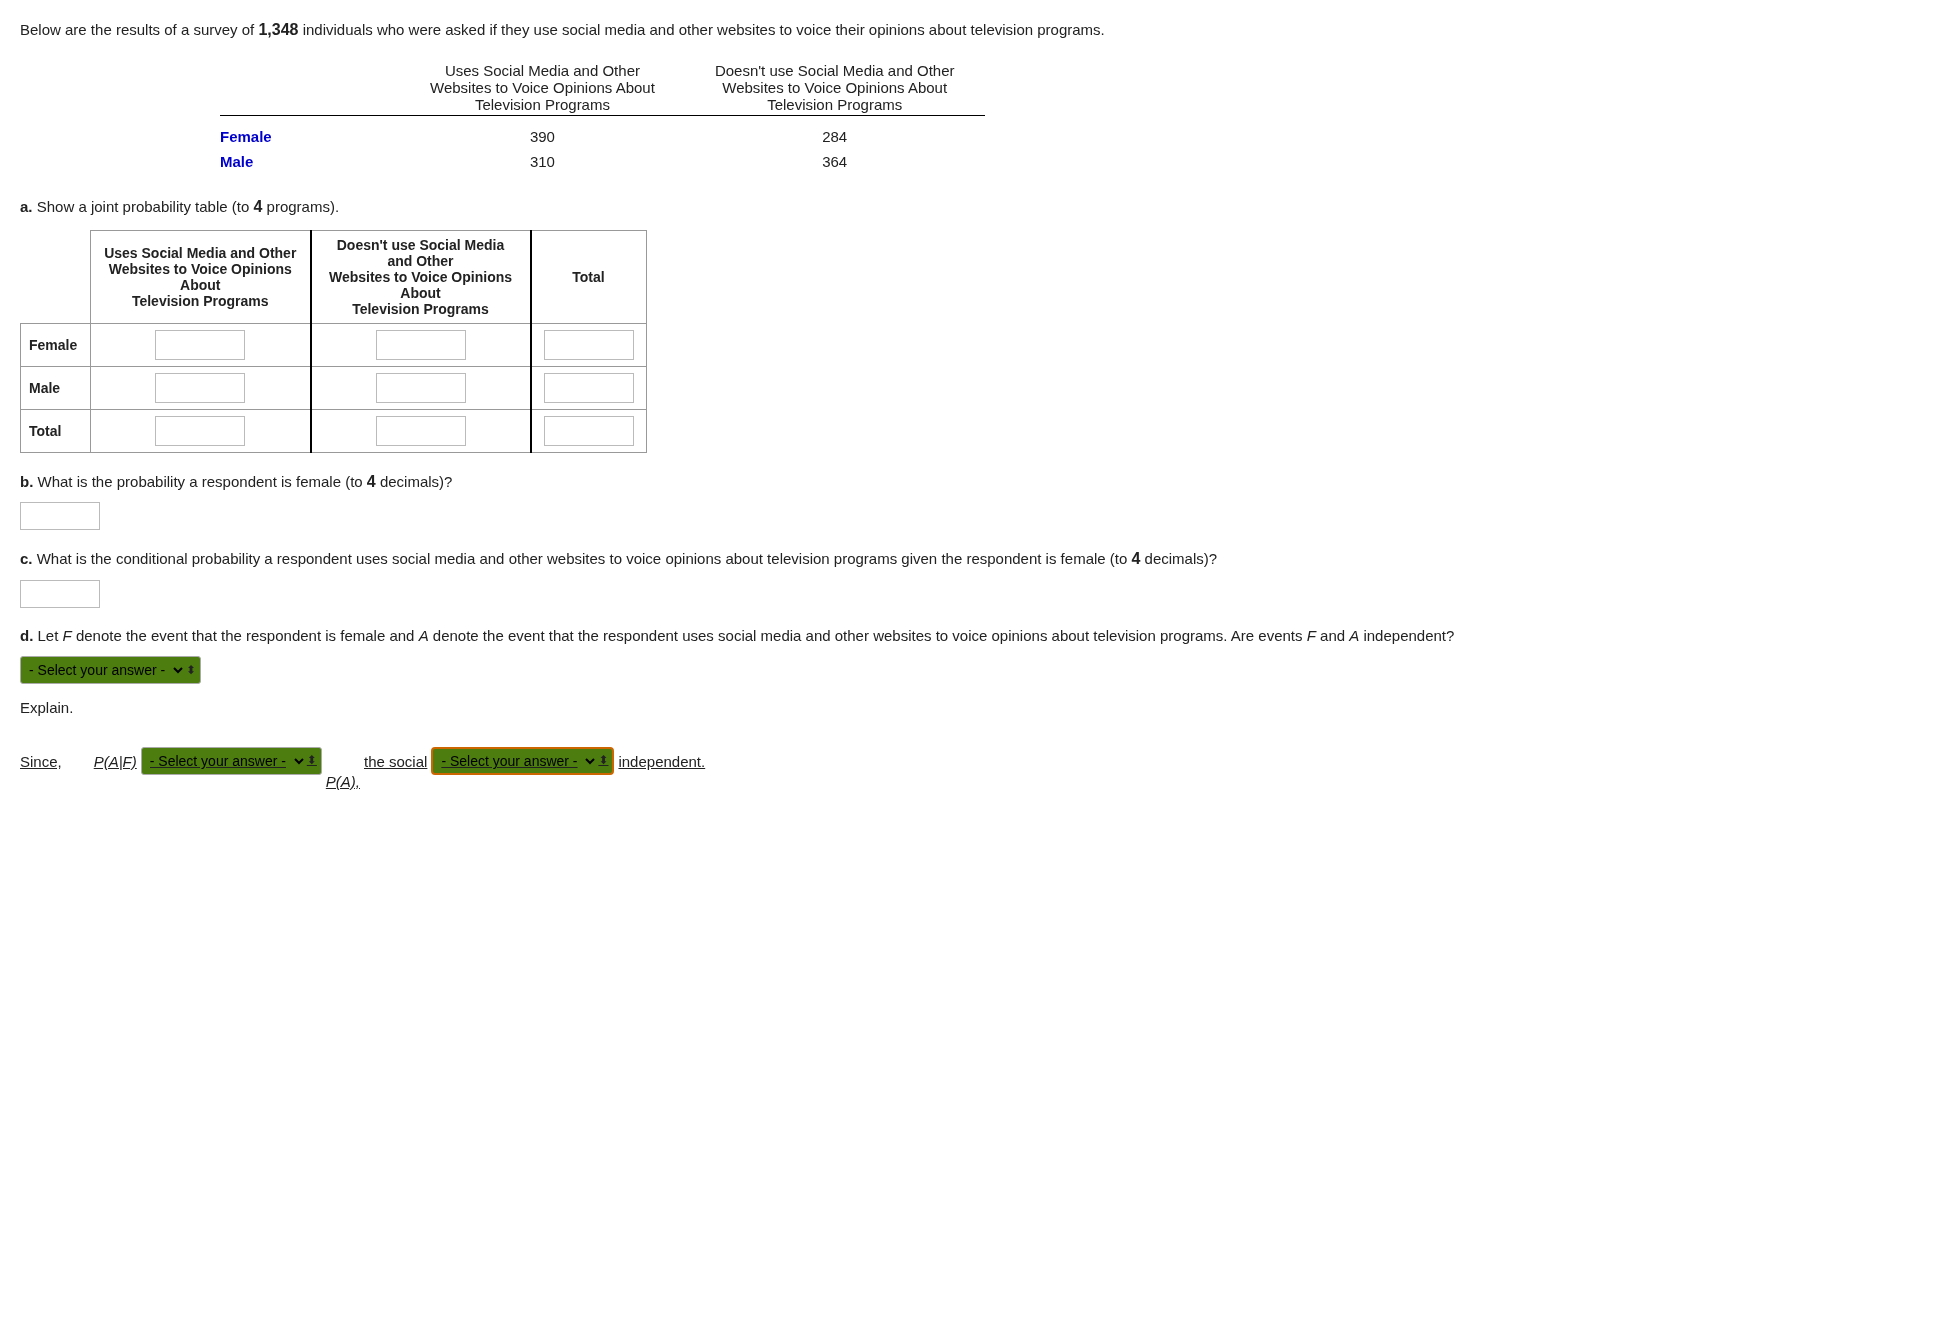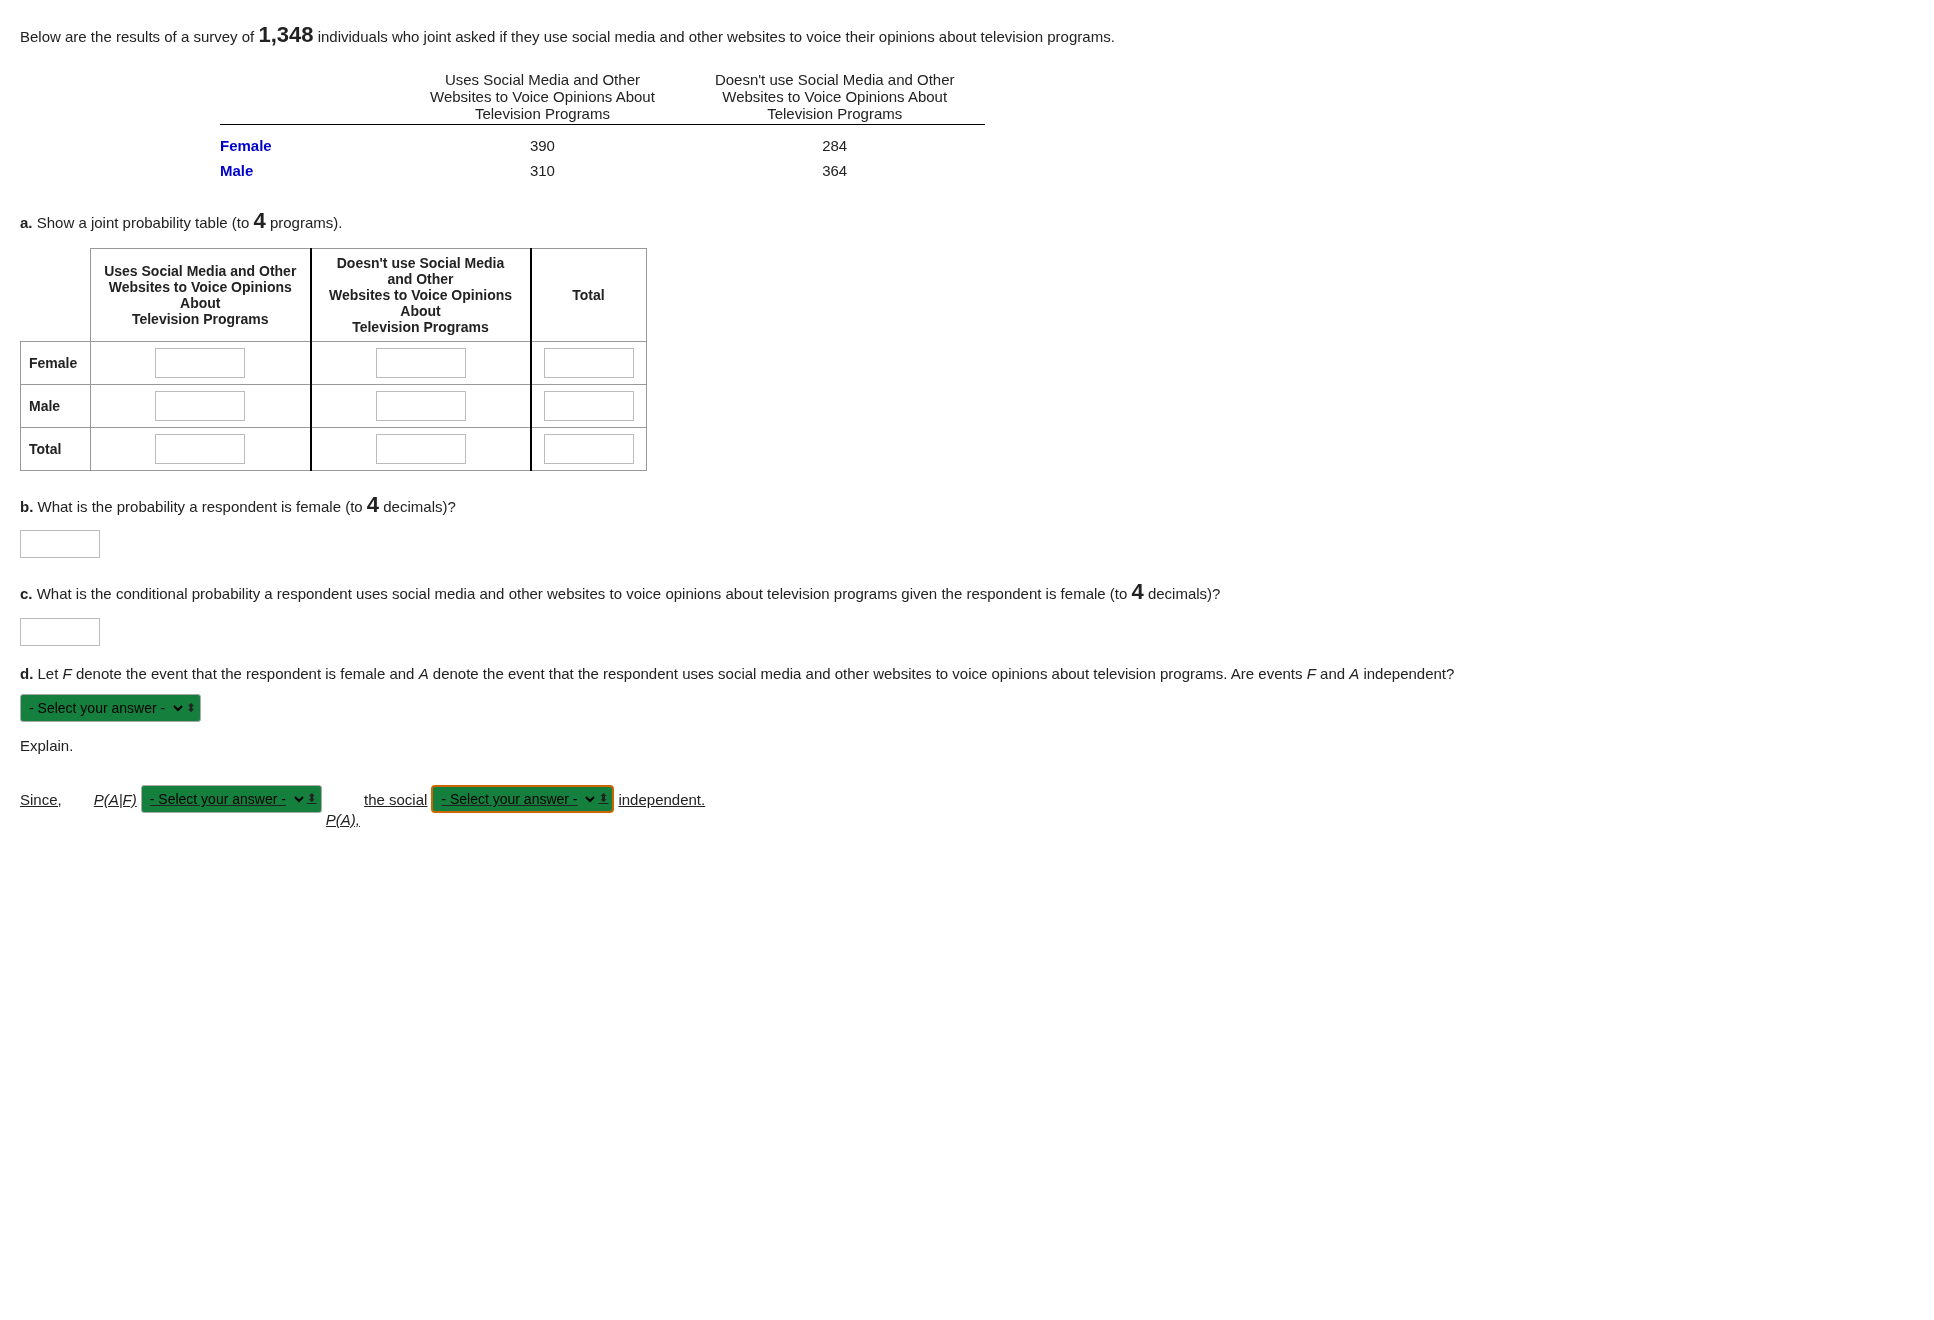--- a/index.html
+++ b/index.html
@@ -101,21 +101,21 @@
       margin: 8px 0 16px 0;
     }
 
     .select-answer {
       display: inline-flex;
       align-items: center;
       border: 1px solid #aaa;
       border-radius: 3px;
       padding: 2px 4px;
       font-size: 14px;
-      background: #15803d;
+      background: #4d7c0f;
       cursor: pointer;
       height: 28px;
     }
     .select-answer.highlighted {
       border: 2px solid #cc6600;
       border-radius: 4px;
     }
     .select-answer select {
       border: none;
       background: transparent;
@@ -137,30 +137,30 @@
 
     .bold-letter {
       font-weight: bold;
     }
 
     .italic-math {
       font-style: italic;
     }
 
     .number-highlight {
-      font-size: 22px;
+      font-size: 16px;
       font-weight: bold;
       text-align: center;
     }
   </style>
 </head>
 <body>
 
 <p class="intro-text">
-  <span>Below are the results of a survey of </span><span class="number-highlight">1,348</span><span> individuals who joint asked if they use social media and other websites to voice their opinions about television programs.</span>
+  <span>Below are the results of a survey of </span><span class="number-highlight">1,348</span><span> individuals who were asked if they use social media and other websites to voice their opinions about television programs.</span>
 </p>
 
 <table class="survey-table">
   <thead>
     <tr>
       <th style="width:180px;"></th>
       <th>
         <span>Uses Social Media and Other</span><br>
         <span>Websites to Voice Opinions About</span><br>
         <span>Television Programs</span>

